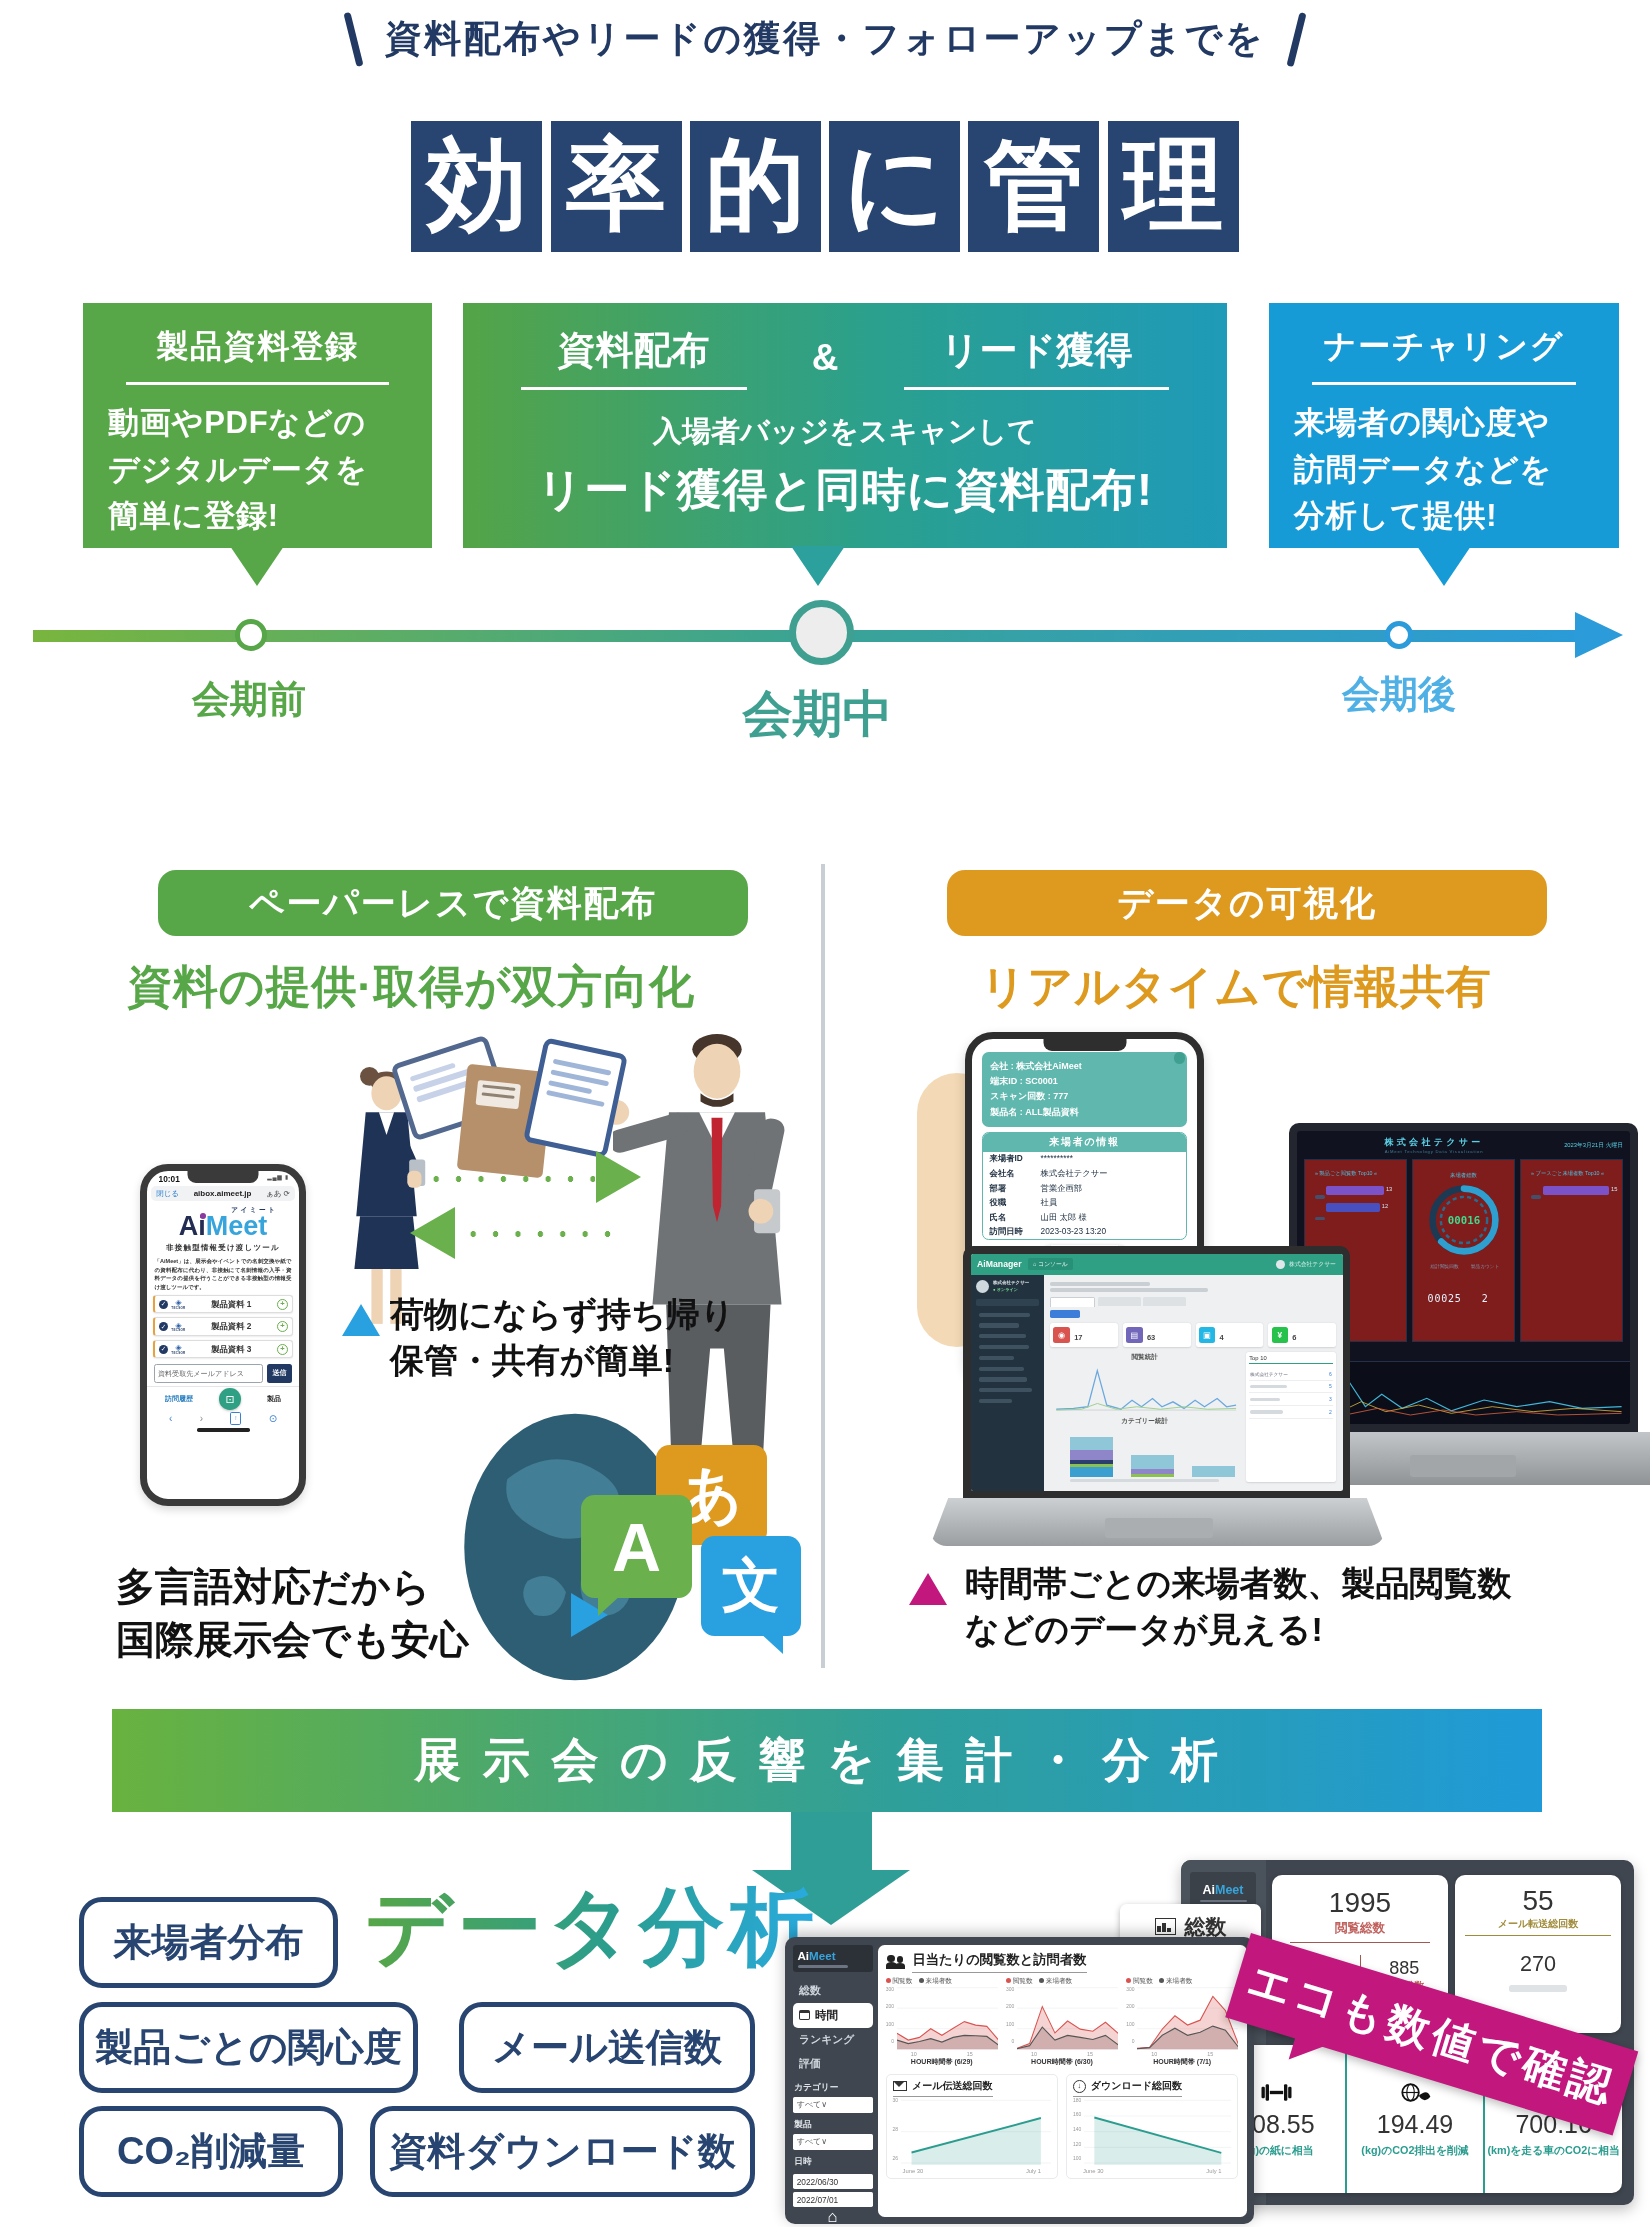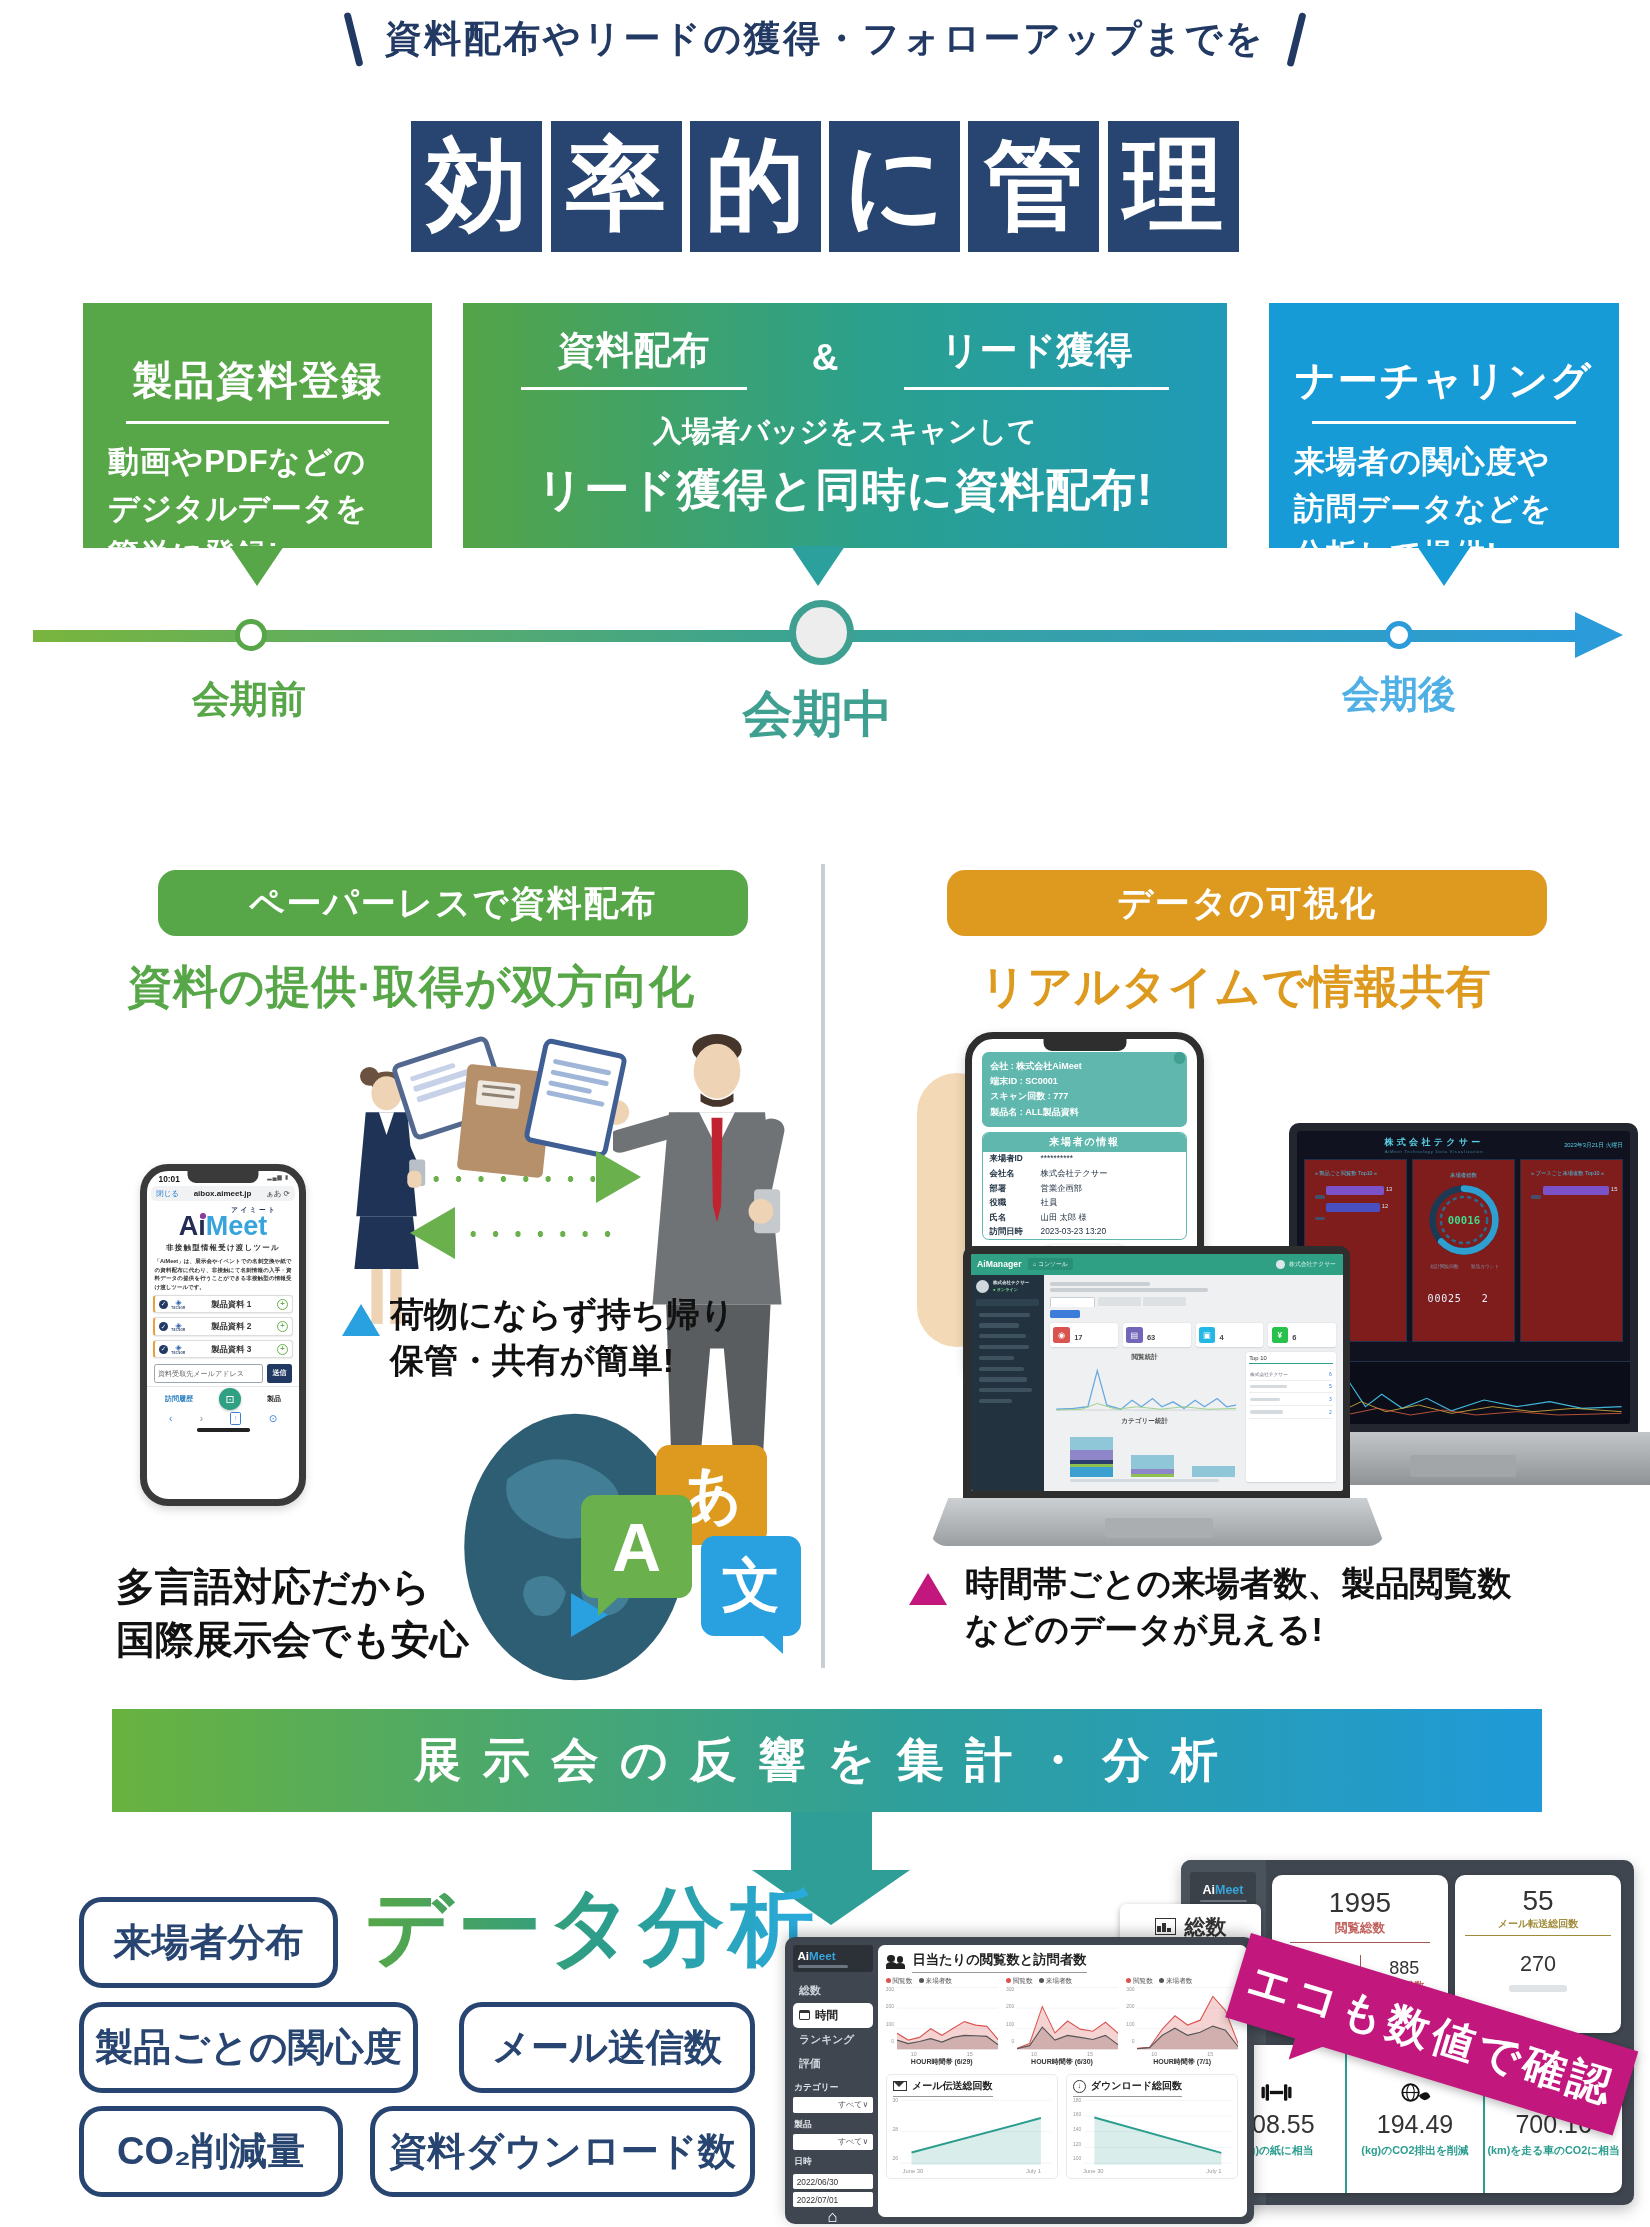--- a/index.html
+++ b/index.html
@@ -16,21 +16,21 @@
 
   
   .title{top:121px;left:0;right:0;display:flex;justify-content:center;gap:8.3px;}
   .tbox{width:131px;height:131px;background:#274570;color:#fff;font-size:100px;font-weight:900;display:flex;align-items:center;justify-content:center;}
 
   
   .step{color:#fff;box-sizing:border-box;padding:21.6px 25px;}
   .step1{left:83px;top:303px;width:349px;height:245px;background:#57a647;}
   .step2{left:463px;top:303px;width:764px;height:245px;background:linear-gradient(90deg,#54a447,#2aa08f 55%,#1f9ab8);}
   .step3{left:1269px;top:303px;width:350px;height:245px;background:#169bd7;}
-  .step-title{font-size:40px;font-weight:900;text-align:center;letter-spacing:1.7px;margin-top:28px;}
+  .step-title{font-size:32px;font-weight:900;text-align:center;letter-spacing:1.7px;}
   .step-rule{height:3.3px;background:#fff;margin:13.3px auto 15px auto;width:88%;}
   .step-line{font-size:31px;font-weight:700;line-height:1.5;letter-spacing:0.8px;}
   .step2-titles{display:flex;justify-content:space-around;align-items:flex-end;}
   .step2-t{font-size:38px;font-weight:900;border-bottom:3.3px solid #fff;padding:0 37px 11.6px 37px;}
   .step2-amp{font-size:37px;font-weight:900;padding-bottom:11.6px;}
   .step2-sub{font-size:29px;font-weight:700;text-align:center;margin-top:21.6px;}
   .step2-main{font-size:45px;font-weight:900;text-align:center;margin-top:8.3px;letter-spacing:0.8px;}
   .tri-down{width:0;height:0;border-left:27px solid transparent;border-right:27px solid transparent;border-top:40px solid #000;}
   .tri1{left:230px;top:546px;border-top-color:#57a647;}
   .tri2{left:791px;top:546px;border-top-color:#2ba09c;}
@@ -268,21 +268,21 @@
   .tdash{left:785px;top:1937px;width:469px;height:287px;background:#3f464f;border-radius:10px;z-index:20;padding:7.5px;box-sizing:border-box;display:flex;gap:5px;box-shadow:0 -3.3px 13.3px rgba(0,0,0,.25);}
   .td-side{width:80px;flex:none;display:flex;flex-direction:column;color:#e6ebef;}
   .td-logo{background:#2c3138;border-radius:3.3px;padding:4.2px 5px;line-height:1;margin-bottom:6.6px;}
   .td-logo .a{font-size:11.6px;font-weight:900;color:#fff;}
   .td-logo .a b{color:#38a4dc;}
   .td-logo .s{display:block;width:50px;height:2.5px;background:#6b7480;border-radius:1.7px;margin-top:3.3px;}
   .td-mi{font-size:10.8px;font-weight:700;padding:5px 6.6px;color:#cfd6dd;}
   .td-mi.on{background:#fff;color:#222;border-radius:5px;display:flex;align-items:center;gap:5px;font-size:11.6px;font-weight:800;}
   .td-cal{display:inline-block;width:10.8px;height:10px;border:1.3px solid #333;border-top-width:3.3px;border-radius:1.7px;box-sizing:border-box;}
   .td-flab{font-size:8.7px;font-weight:800;margin:6.6px 1.7px 2.5px 1.7px;color:#dfe3e8;}
-  .td-sel{background:#fff;color:#555;border-radius:1.7px;font-size:8px;padding:2.5px 4.2px;display:flex;justify-content:flex-end;align-items:center;}
+  .td-sel{background:#fff;color:#555;border-radius:1.7px;font-size:8px;padding:2.5px 4.2px;display:flex;justify-content:flex-start;align-items:center;}
   .td-date{background:#fff;color:#333;border-radius:1.7px;font-size:8.3px;padding:2.5px 4.2px;margin-top:3.3px;}
   .td-home{margin-top:auto;font-size:16.6px;color:#fff;text-align:center;}
   .td-main{flex:1;background:#fff;border-radius:6.6px;padding:6.6px 8.3px;box-sizing:border-box;min-width:0;display:flex;flex-direction:column;}
   .td-trow{display:flex;align-items:center;gap:6.6px;}
   .td-title{font-size:13.3px;font-weight:800;color:#222;border-bottom:1.7px solid #999;padding-bottom:3.3px;}
   .td-charts{display:flex;gap:8.3px;margin-top:3.3px;}
   .td-chart{flex:1;min-width:0;}
   .td-leg{display:flex;gap:6.6px;font-size:6.6px;color:#555;align-items:center;}
   .td-leg .d{width:5px;height:5px;border-radius:50%;display:inline-block;margin-right:1.7px;}
   .td-plot{display:flex;gap:1.7px;}

